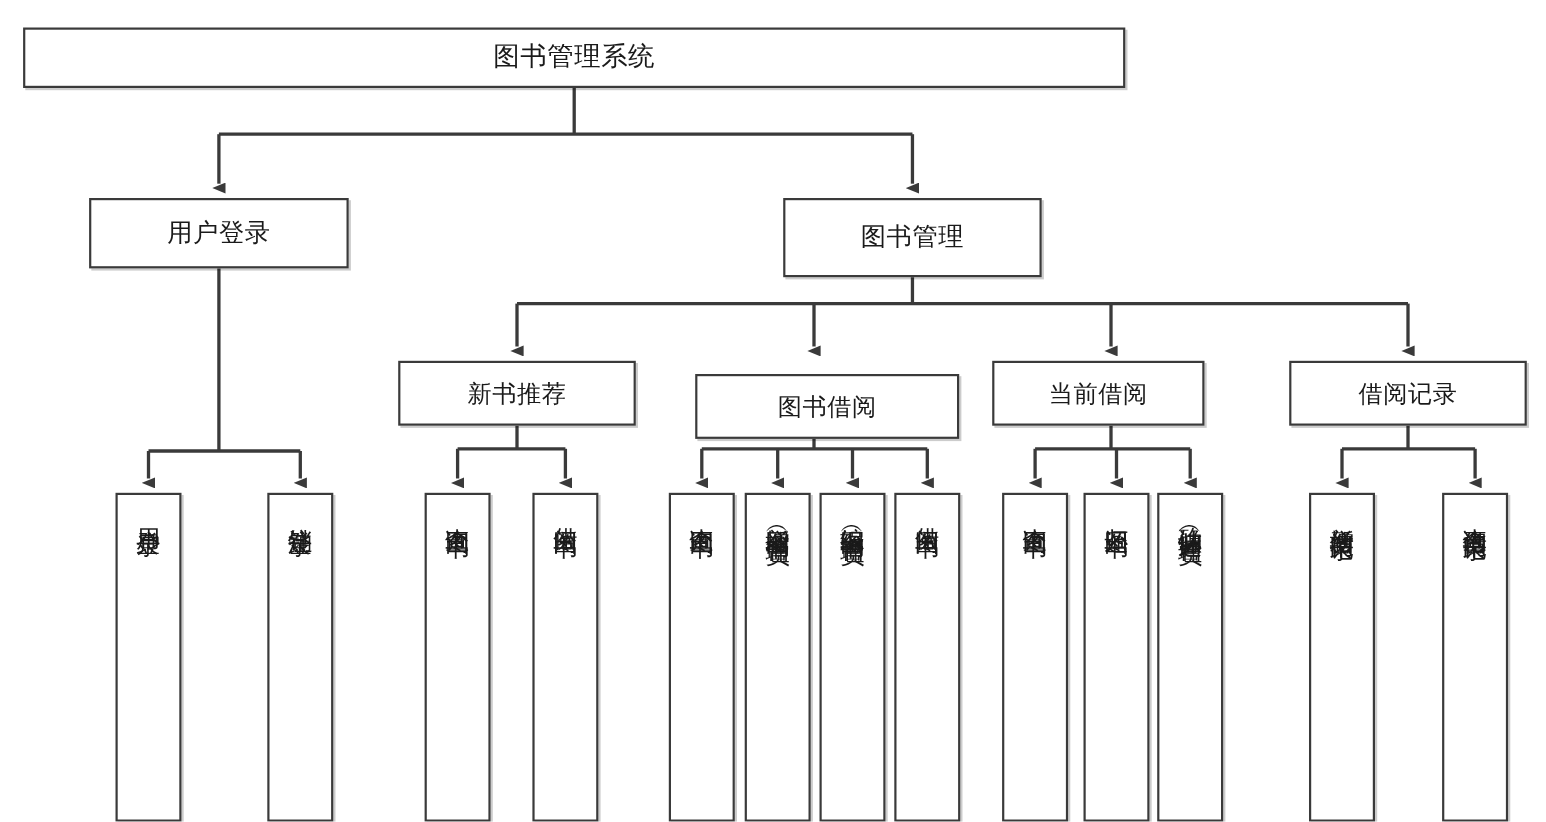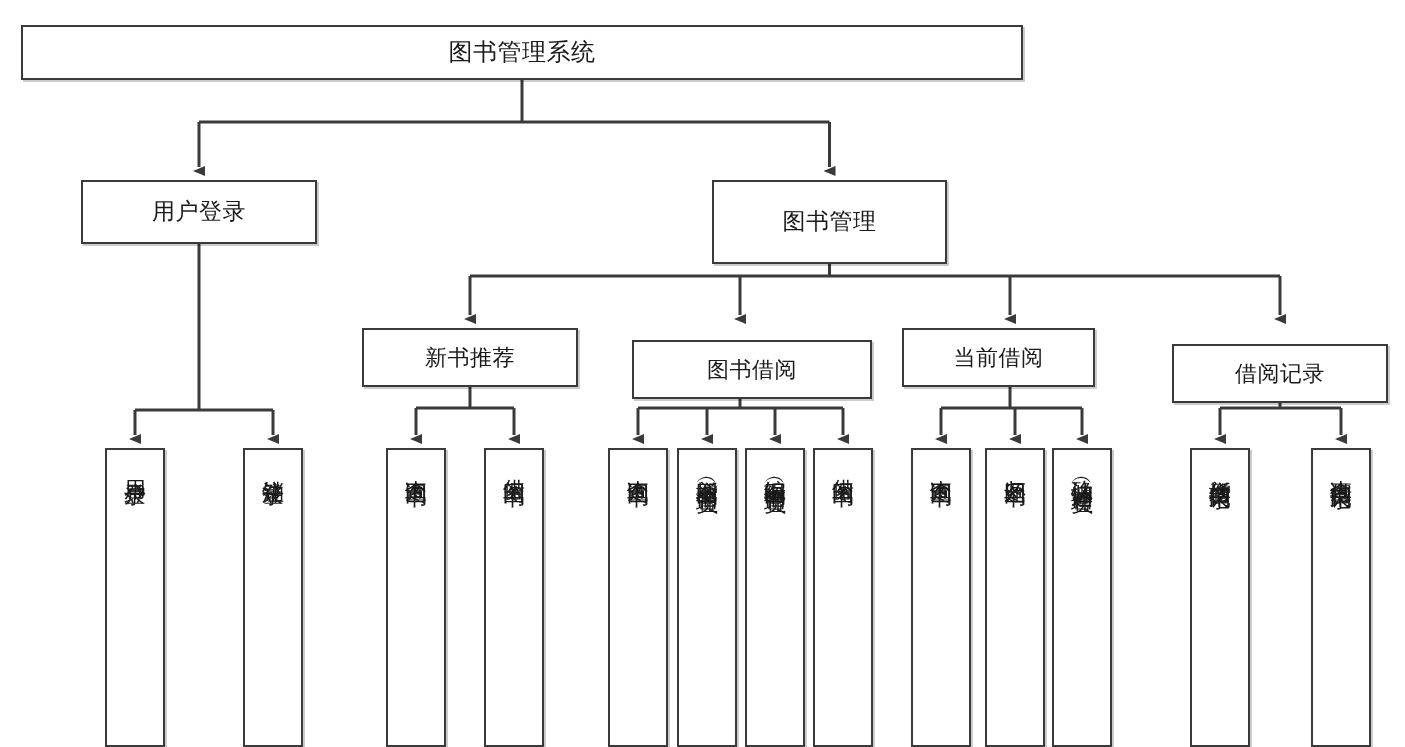--- a/index.html
+++ b/index.html
@@ -118,33 +118,33 @@
       </g>
   </svg>
 
   <div id="nodes-layer">
       <div class="node root" style="left: 21px; top: 13px; width: 1002px; height: 55px;">
         <span class="node-label">图书管理系统</span>
       </div>
       <div class="node lvl2" style="left: 81px; top: 168px; width: 236px; height: 64px;">
         <span class="node-label">用户登录</span>
       </div>
-      <div class="node lvl2" style="left: 712px; top: 168px; width: 235px; height: 84px;">
+      <div class="node lvl2" style="left: 712px; top: 168px; width: 235px; height: 72px;">
         <span class="node-label">图书管理</span>
       </div>
       <div class="node lvl3" style="left: 362px; top: 316px; width: 216px; height: 59px;">
         <span class="node-label">新书推荐</span>
       </div>
       <div class="node lvl3" style="left: 632px; top: 328px; width: 240px; height: 59px;">
         <span class="node-label">图书借阅</span>
       </div>
       <div class="node lvl3" style="left: 902px; top: 316px; width: 193px; height: 59px;">
         <span class="node-label">当前借阅</span>
       </div>
-      <div class="node lvl3" style="left: 1172px; top: 332px; width: 216px; height: 59px;">
+      <div class="node lvl3" style="left: 1172px; top: 316px; width: 216px; height: 59px;">
         <span class="node-label">借阅记录</span>
       </div>
       <div class="node leaf" style="left: 105px; top: 436px; width: 60px; height: 299px;">
         <span class="node-label">用户登录</span>
       </div>
       <div class="node leaf" style="left: 243px; top: 436px; width: 60px; height: 299px;">
         <span class="node-label">注销登录</span>
       </div>
       <div class="node leaf" style="left: 386px; top: 436px; width: 60px; height: 299px;">
         <span class="node-label">查询图书</span>

